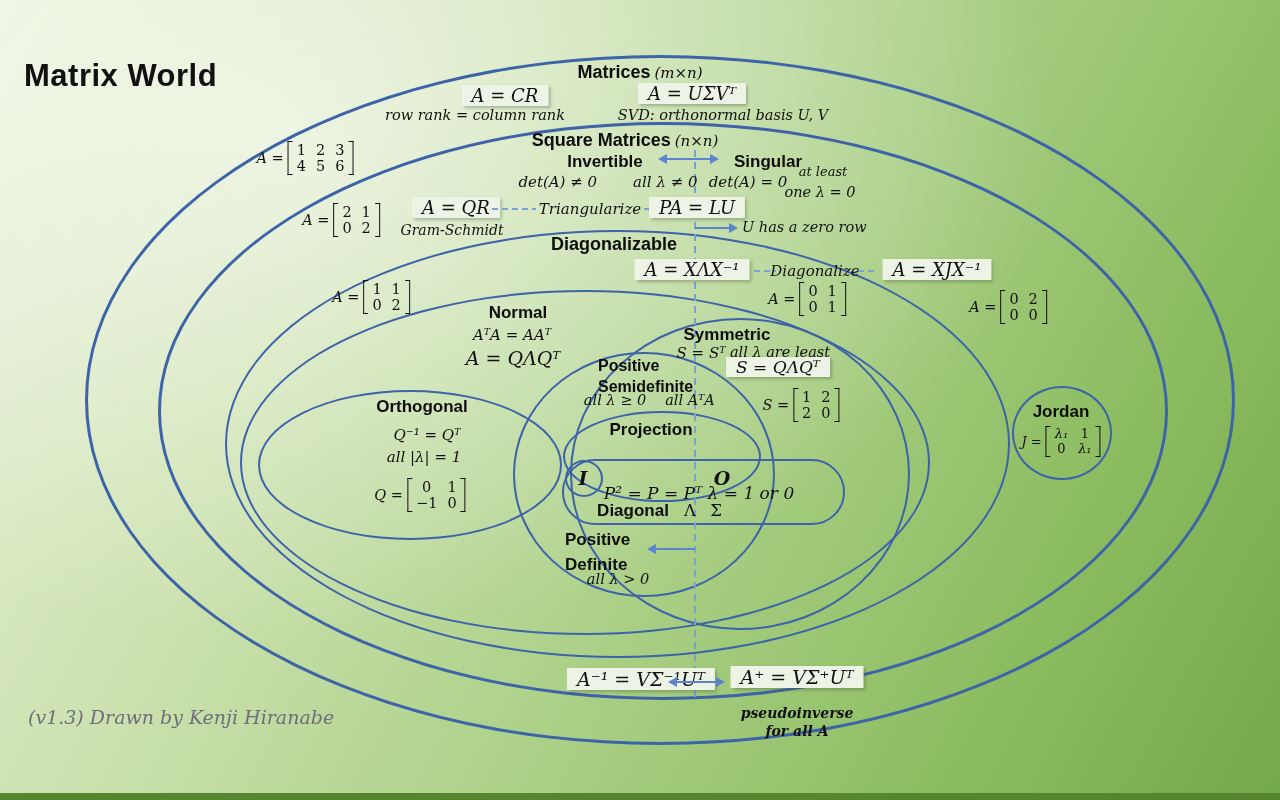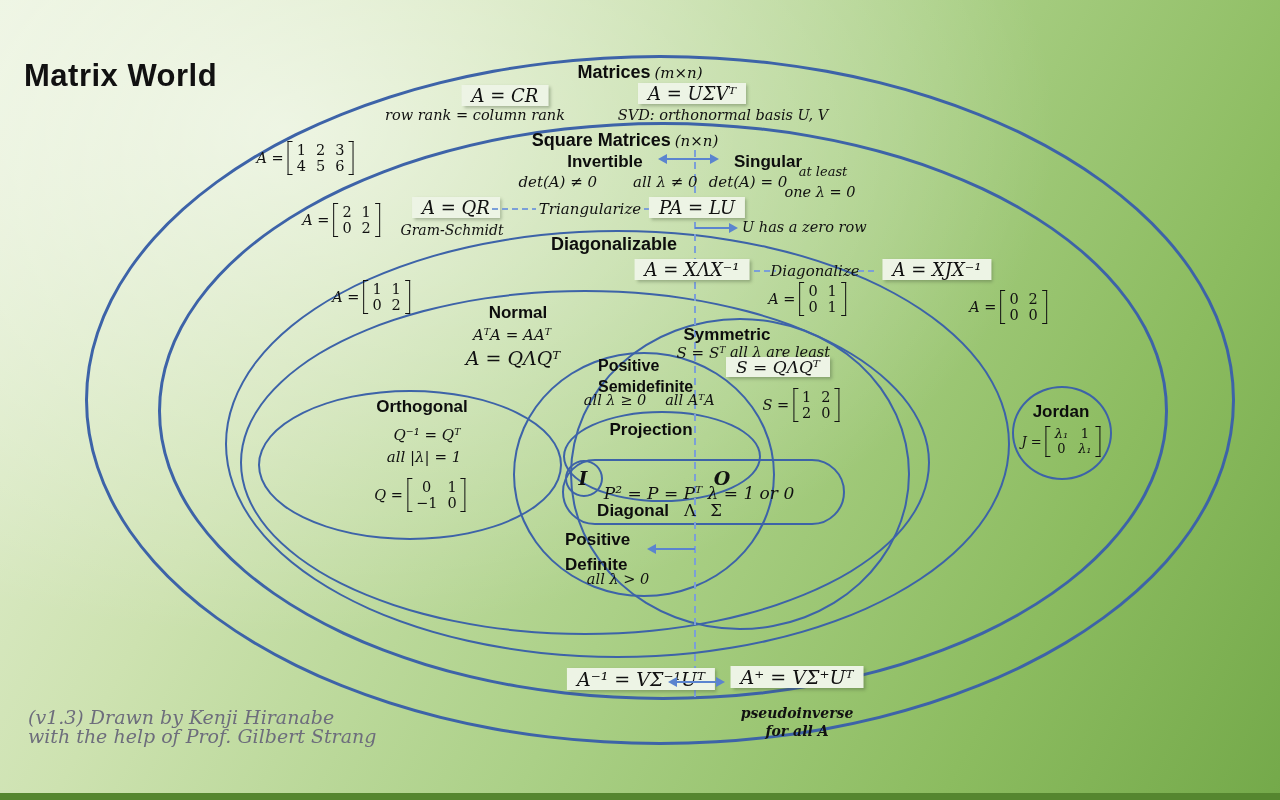--- a/index.html
+++ b/index.html
@@ -258,16 +258,15 @@
   <div class="pos ctr math" style="left:797px;top:666px;font-size:19px;"><span class="hl">A⁺ = VΣ⁺Uᵀ</span></div>
   <div>
     <span class="aline" style="left:676px;top:681px;width:40px;"></span>
     <span class="ah ah-l" style="left:668px;top:677px;"></span>
     <span class="ah ah-r" style="left:716px;top:677px;"></span>
   </div>
   <div class="note ctr" style="left:797px;top:705px;font-size:14px;font-weight:600;">pseudoinverse</div>
   <div class="note ctr" style="left:797px;top:723px;font-size:14px;font-weight:600;">for all A</div>
 
   <div class="credit" style="left:28px;top:698px;margin-top:8px;">(v1.3) Drawn by Kenji Hiranabe</div>
-  <div class="credit" style="left:28px;top:725px;">with the help of Prof. Gilbert Strang</div>
 
   <div class="footer-strip"></div>
 </div>
 
 </body></html>

